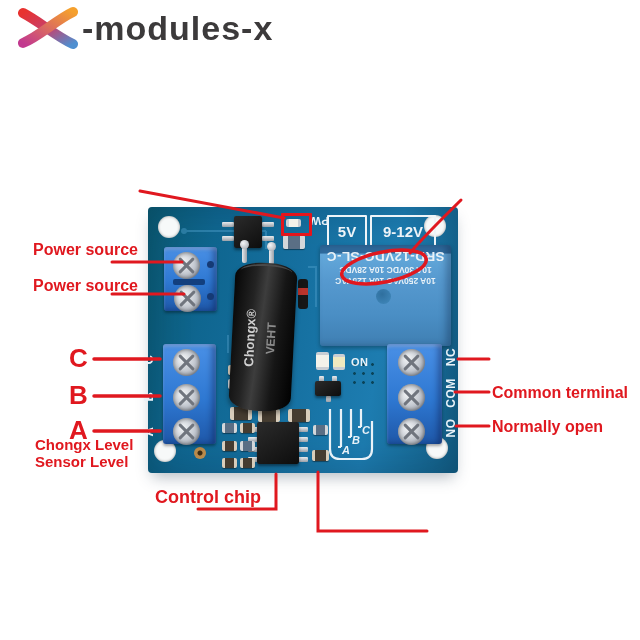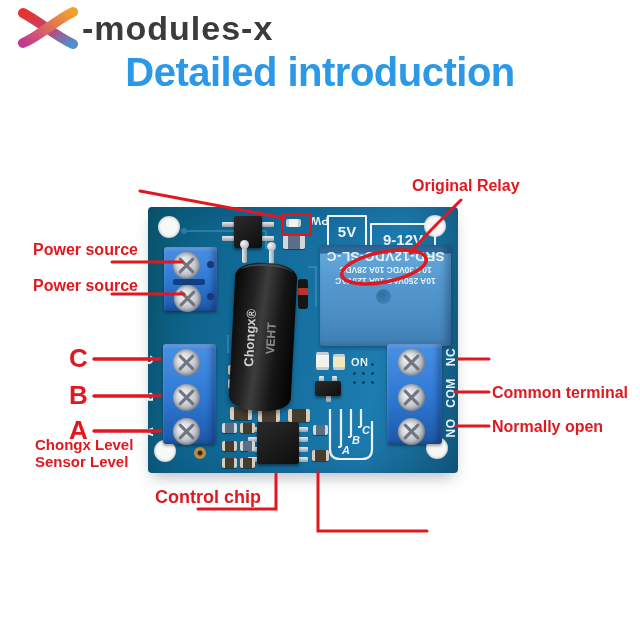--- a/index.html
+++ b/index.html
@@ -96,21 +96,20 @@
           <stop offset="0" stop-color="#c2398f"></stop>
             <stop offset="1" stop-color="#f5a02d"></stop>
         </linearGradient>
       </defs>
       <path d="M7,7 C 24,16 40,30 57,38" stroke="url(#gA)" stroke-width="10" stroke-linecap="round" fill="none"></path>
       <path d="M7,37 C 24,30 40,14 57,6" stroke="url(#gB)" stroke-width="10" stroke-linecap="round" fill="none"></path>
     </svg>
     <span class="logo-text">-modules-x</span>
   </div>
 
-  <div class="page-title">Detailed introduction</div>
 
   <div class="board">
 
     <svg class="traces" width="310" height="266">
       <g stroke="#4fa0cc" stroke-width="2" fill="none">
         <path d="M36,24 H118 M118,24 V42"></path>
         <path d="M205,132 V120 H252"></path>
         <path d="M80,128 V146"></path>
         <path d="M160,60 H168 V100"></path>
       </g>
@@ -134,21 +133,21 @@
 
     <div class="led-highlight">
       <div class="smd-led" style="left:2px;top:3px;width:15px;height:8px;"></div>
     </div>
     <div class="silk" style="left:162px;top:8px;font-size:11px;transform:rotate(180deg);">PW</div>
     <div class="smd blue" style="left:135px;top:28px;width:22px;height:14px;"></div>
 
     <div class="vbox" style="left:179px;top:8px;width:36px;height:28px;">
       <span>5V</span>
     </div>
-    <div class="vbox" style="left:222px;top:16px;width:62px;height:28px;">
+    <div class="vbox" style="left:222px;top:8px;width:62px;height:28px;">
       <span>9-12V</span>
     </div>
 
     <div class="relay">
       <div class="relay-label">
         <div class="relay-l1">SRD-12VDC-SL-C</div>
         <div class="relay-l2">10A 30VDC 10A 28VDC</div>
         <div class="relay-l3">10A 250VAC 10A 125VAC</div>
       </div>
       <div class="dimple"></div>
@@ -227,21 +226,20 @@
     <svg class="sensor-sym" width="46" height="60" viewBox="0 0 46 60">
       <path d="M2,2 V42 Q2,52 12,52 H34 Q44,52 44,42 V14" stroke="#e9f2f8" stroke-width="2.2" fill="none"></path>
       <path d="M13,2 V40 M23,2 V30 M33,2 V20" stroke="#e9f2f8" stroke-width="2.2" fill="none"></path>
       <path d="M10,40 H13 M20,30 H23 M30,20 H33" stroke="#e9f2f8" stroke-width="2" fill="none"></path>
       <text x="14" y="47" font-size="11" font-style="italic" font-weight="bold" fill="#e9f2f8" font-family="Liberation Sans, sans-serif">A</text>
       <text x="24" y="37" font-size="11" font-style="italic" font-weight="bold" fill="#e9f2f8" font-family="Liberation Sans, sans-serif">B</text>
       <text x="34" y="27" font-size="11" font-style="italic" font-weight="bold" fill="#e9f2f8" font-family="Liberation Sans, sans-serif">C</text>
     </svg>
   </div>
 
-  <div class="ann" style="left:412px;top:177px;">Original Relay</div>
   <div class="ann" style="left:33px;top:241px;">Power source</div>
   <div class="ann" style="left:33px;top:277px;">Power source</div>
   <div class="ann big" style="left:69px;top:344px;">C</div>
   <div class="ann big" style="left:69px;top:381px;">B</div>
   <div class="ann big" style="left:69px;top:416px;">A</div>
   <div class="ann small" style="left:35px;top:437px;">
     <div>Chongx Level</div>
     <div>Sensor Level</div>
   </div>
   <div class="ann" style="left:492px;top:384px;">Common terminal</div>

